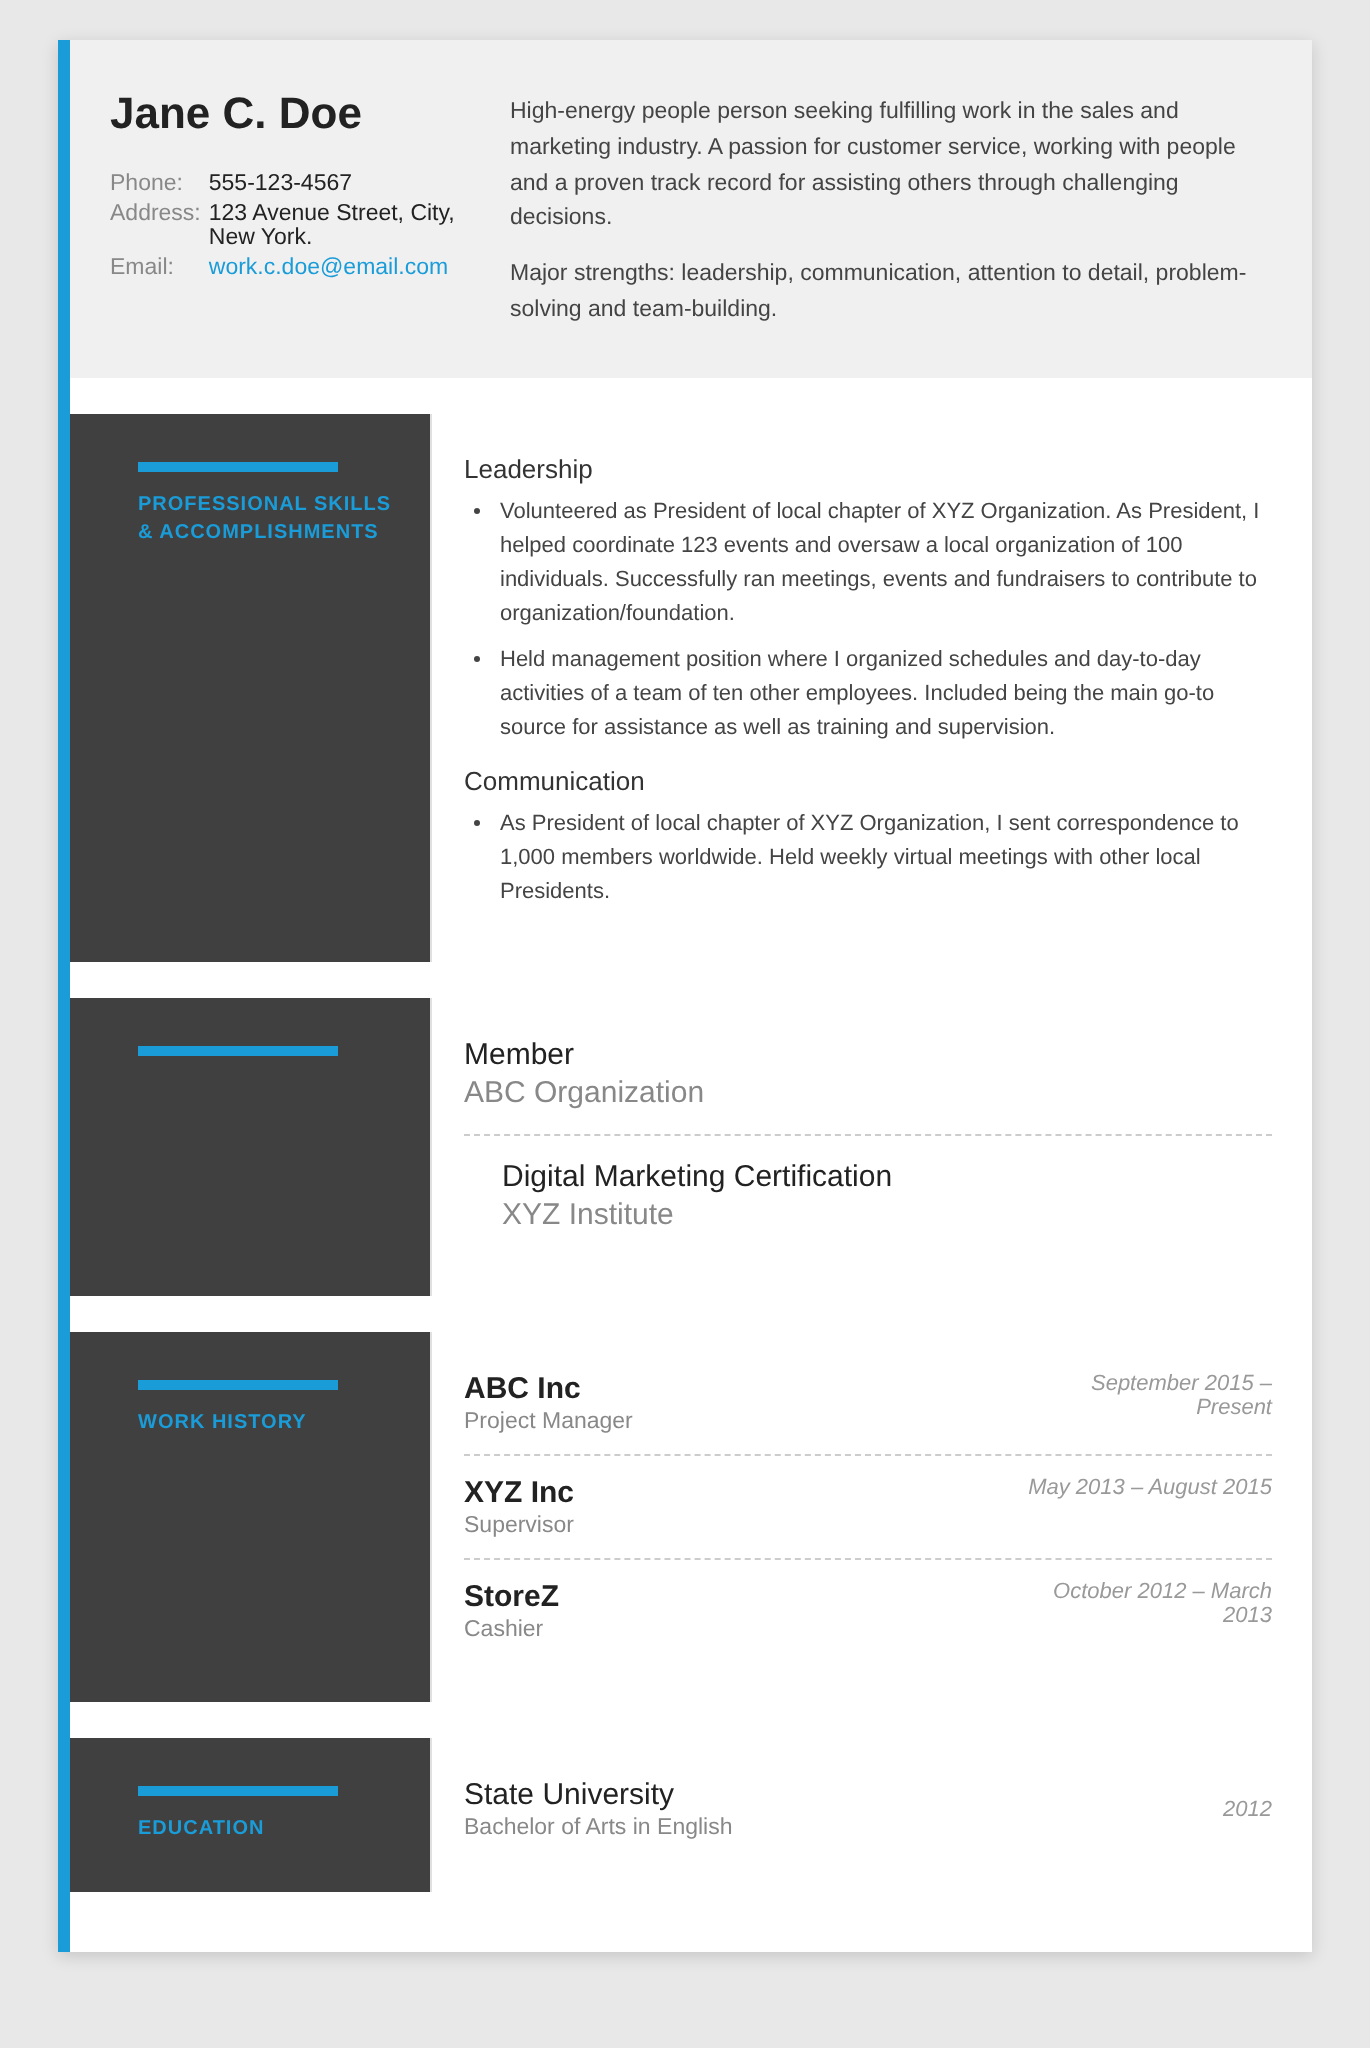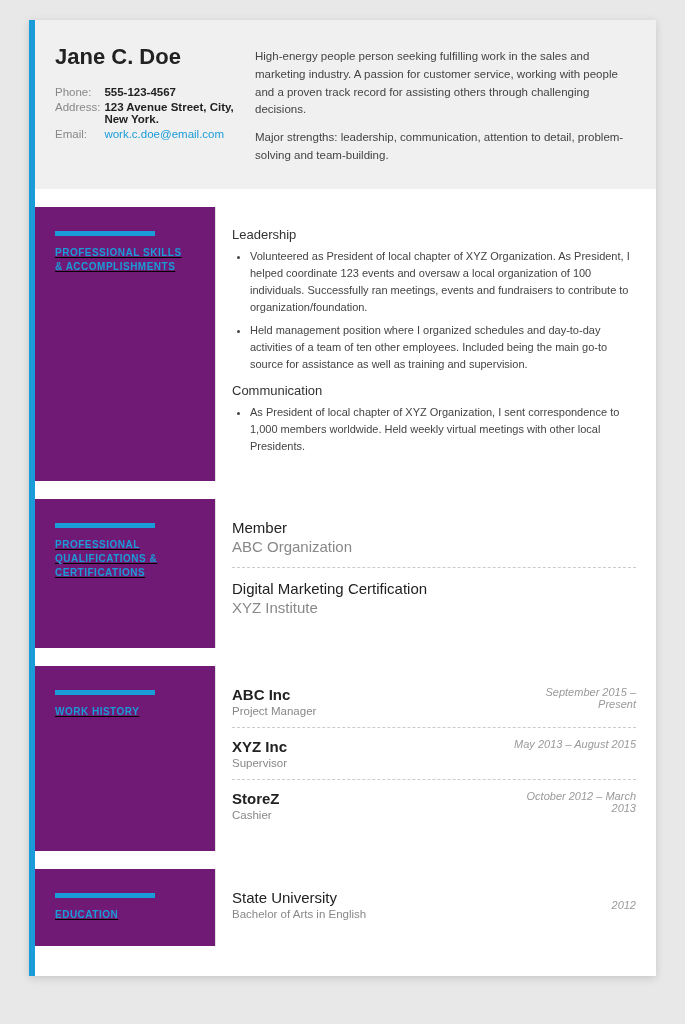--- a/index.html
+++ b/index.html
@@ -45,21 +45,21 @@
     .contact-table td {
       padding: 1.5px 4px 1.5px 0;
       vertical-align: top;
     }
     .contact-label {
       color: #888;
       white-space: nowrap;
       padding-right: 6px;
     }
     .contact-value {
-      font-weight: bold;
+      font-weight: normal;
       color: #222;
       margin-left: 44px;
     }
     .contact-email {
       color: #1a9cd8;
       font-weight: normal;
     }
     .header-right {
       flex: 1;
       font-size: 11.5px;
@@ -73,23 +73,22 @@
 
     
     .section-wrapper {
       display: flex;
       border-left: 6px solid #1a9cd8;
       padding: 0;
     }
     .section-left {
       width: 180px;
       min-width: 180px;
-      padding: 24px 16px 24px 20px;
-      background: #701a75;
-      text-decoration: underline;
+      padding: 24px 16px 24px 34px;
+      background: #404040;
     }
     .section-bar {
       width: 100px;
       height: 5px;
       background: #1a9cd8;
       margin-bottom: 10px;
     }
     .section-title {
       font-size: 10px;
       font-weight: bold;
@@ -128,20 +127,21 @@
     
     .qual-item {
       padding: 12px 0;
       border-bottom: 1px dashed #ccc;
     }
     .qual-item:first-child {
       padding-top: 0;
     }
     .qual-item:last-child {
       border-bottom: none;
+      margin-left: 19px;
     }
     .qual-title {
       font-size: 15px;
       color: #222;
       font-weight: normal;
       margin-bottom: 2px;
     }
     .qual-sub {
       font-size: 15px;
       color: #888;
@@ -265,21 +265,20 @@
         <li>As President of local chapter of XYZ Organization, I sent correspondence to 1,000 members worldwide. Held weekly virtual meetings with other local Presidents.</li>
       </ul>
     </div>
   </div>
 
   <div class="gap-section"></div>
 
   <div class="section-wrapper">
     <div class="section-left">
       <div class="section-bar"></div>
-      <div class="section-title">PROFESSIONAL<br>QUALIFICATIONS &amp;<br>CERTIFICATIONS</div>
     </div>
     <div class="section-right">
       <div class="qual-item">
         <div class="qual-title">Member</div>
         <div class="qual-sub">ABC Organization</div>
       </div>
       <div class="qual-item">
         <div class="qual-title">Digital Marketing Certification</div>
         <div class="qual-sub">XYZ Institute</div>
       </div>

